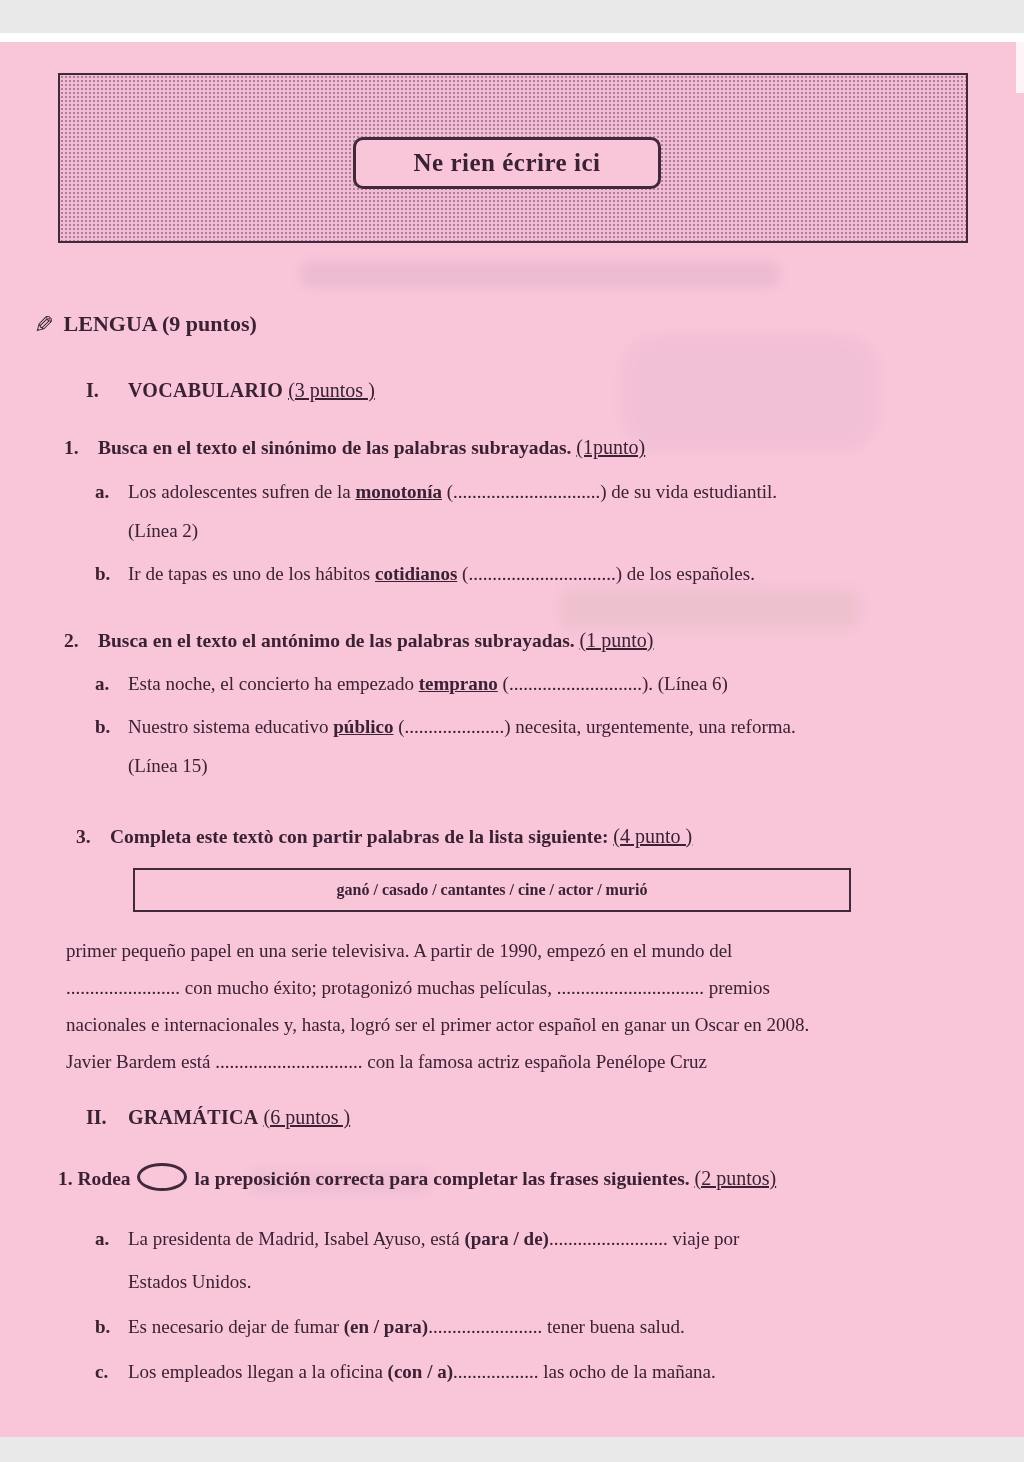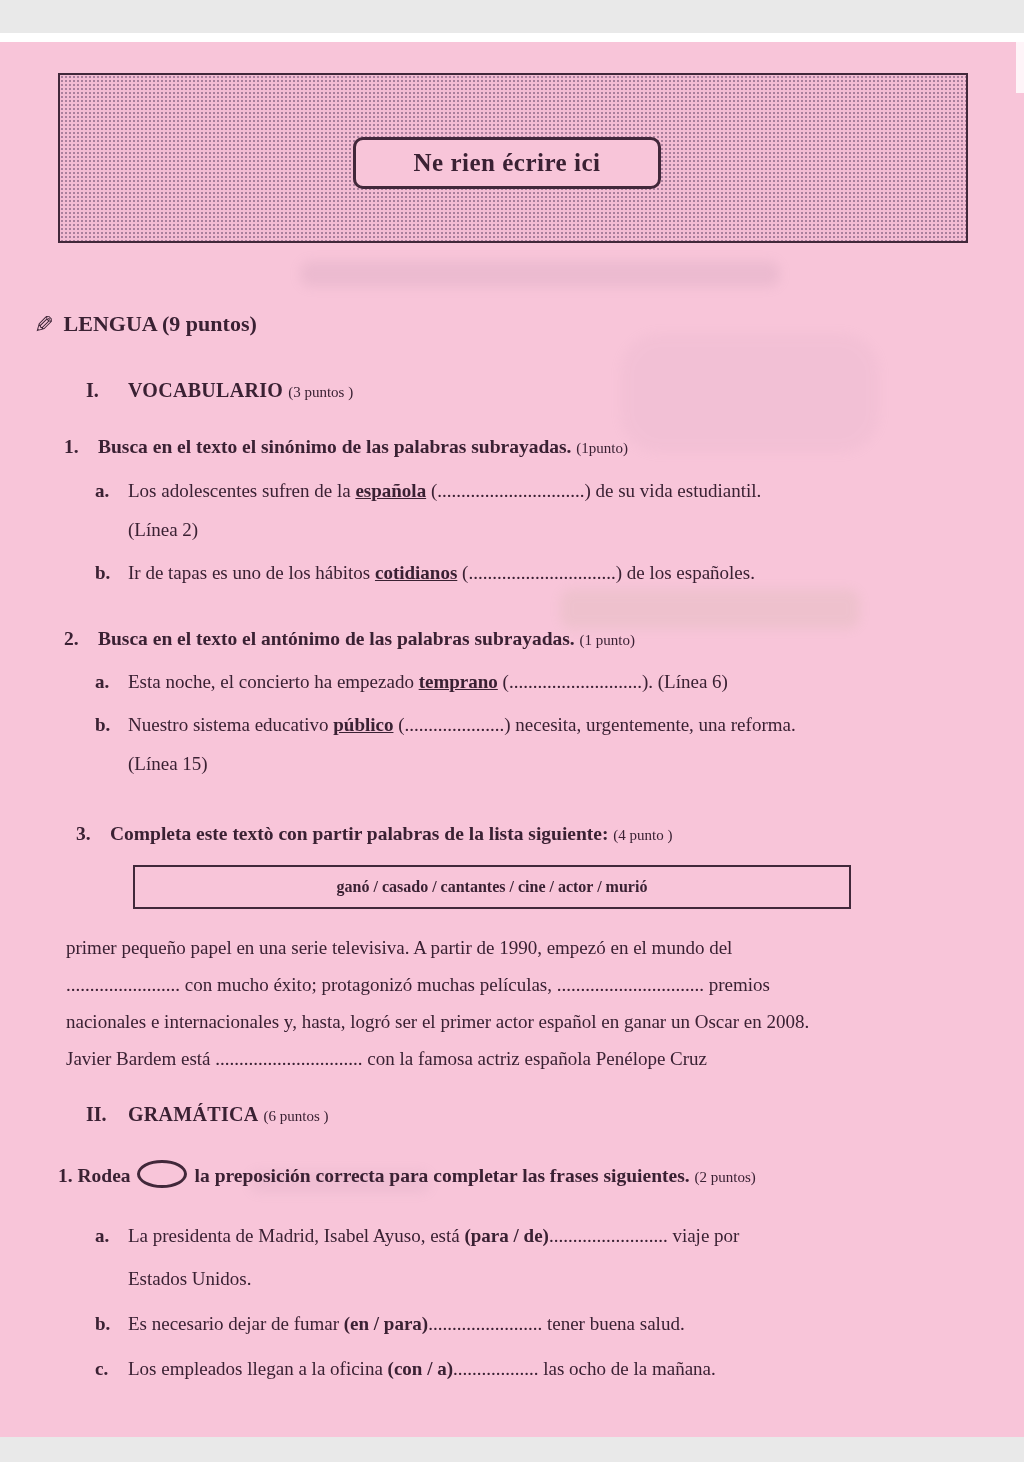--- a/index.html
+++ b/index.html
@@ -29,21 +29,21 @@
   }
 
   .content { position:absolute; left:0; top:212px; width:1024px; font-size:19px; line-height:1.35; }
 
   .lengua-h { margin:64px 0 0 34px; font-size:22px; font-weight:bold; }
   .pencil { display:inline-block; transform:scaleX(-1); font-weight:normal; font-size:24px; margin-right:4px; vertical-align:-2px; }
 
   .sec-h { margin:36px 0 0 86px; font-size:20px; }
   .sec-h .numeral { font-weight:bold; display:inline-block; width:42px; }
   .sec-h .sec-title { font-weight:bold; letter-spacing:.3px; }
-  .pts { font-weight:normal; font-size:15px; }
+  .pts { font-weight:normal; font-size:20px;text-decoration:underline; }
 
   .q-title { margin:30px 0 0 64px; font-weight:bold; font-size:19.5px; }
   .q-title .qnum { display:inline-block; width:34px; }
 
   .item { margin:17px 0 0 95px; display:flex; width:860px; }
   .item .letter { font-weight:bold; width:33px; flex:none; }
   .itext { flex:1; }
   .uword { text-decoration:underline; }
   .ref { margin:14px 0 0 128px; }
 
@@ -108,21 +108,21 @@
 
     <div class="sec-h">
       <span class="numeral">I.</span><span class="sec-title">VOCABULARIO</span> <span class="pts">(3 puntos )</span>
     </div>
 
     <div class="q-title">
       <span class="qnum">1.</span><span>Busca en el texto el sinónimo de las palabras subrayadas.</span> <span class="pts">(1punto)</span>
     </div>
     <div class="item">
       <span class="letter">a.</span>
-      <span class="itext"><span>Los adolescentes sufren de la </span><b class="uword">española</b><span> (...............................) de su vida estudiantil.</span></span>
+      <span class="itext"><span>Los adolescentes sufren de la </span><b class="uword">monotonía</b><span> (...............................) de su vida estudiantil.</span></span>
     </div>
     <div class="ref">(Línea 2)</div>
     <div class="item">
       <span class="letter">b.</span>
       <span class="itext"><span>Ir de tapas es uno de los hábitos </span><b class="uword">cotidianos</b><span> (...............................) de los españoles.</span></span>
     </div>
 
     <div class="q-title" style="margin-top:40px;">
       <span class="qnum">2.</span><span>Busca en el texto el antónimo de las palabras subrayadas.</span> <span class="pts">(1 punto)</span>
     </div>

